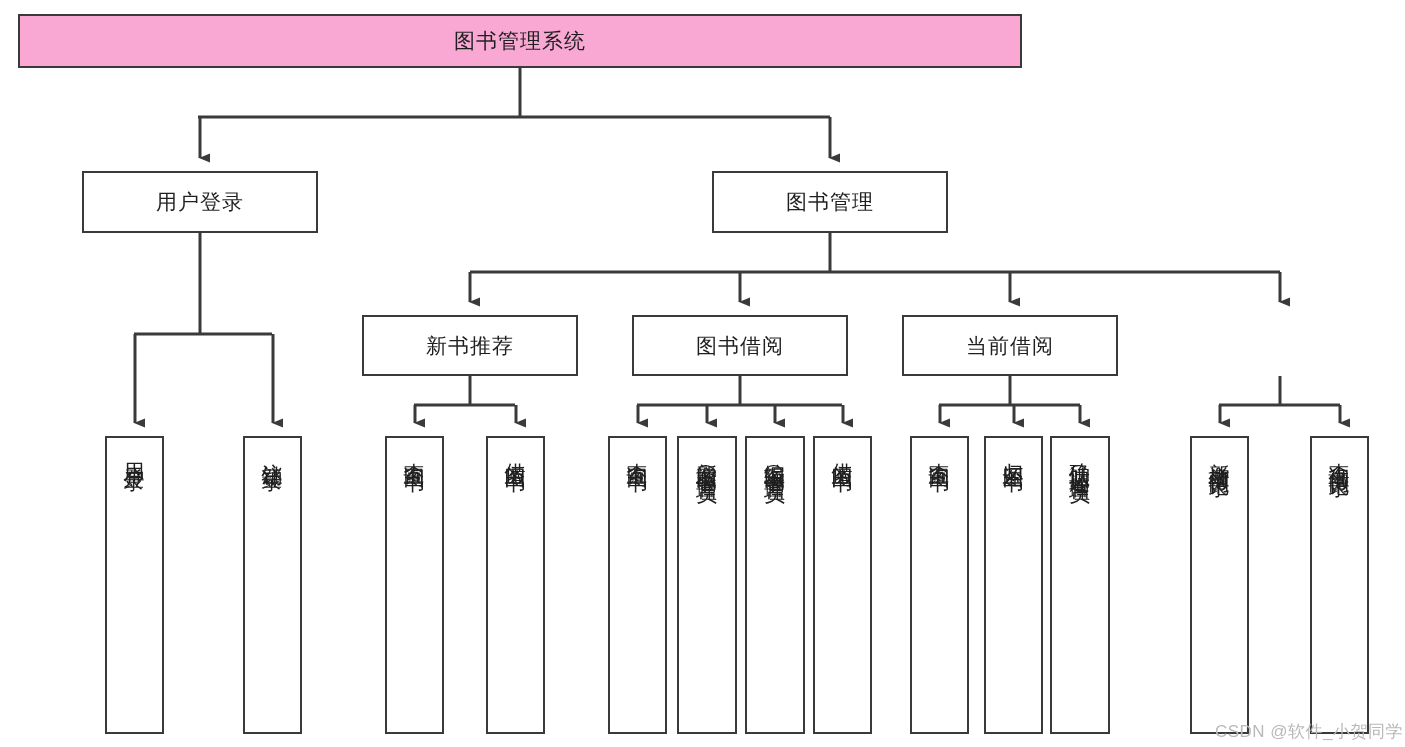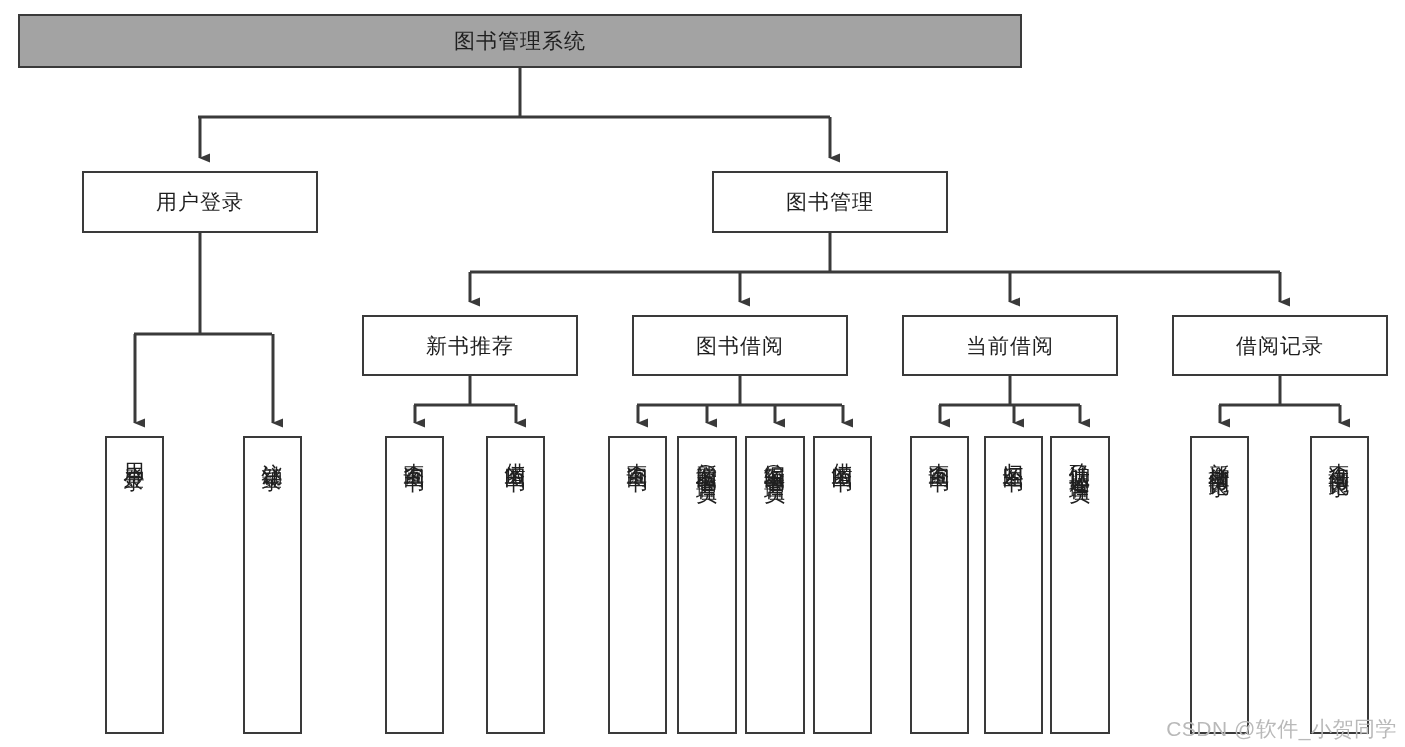--- a/index.html
+++ b/index.html
@@ -50,23 +50,23 @@
   .node.vertical .node-label {
     writing-mode: vertical-rl;
     text-orientation: upright;
     font-size: 21px;
     letter-spacing: 3px;
     line-height: 1;
     white-space: nowrap;
   }
   #watermark {
     position: absolute;
-    right: 8px;
+    right: 2px;
     bottom: 4px;
-    font-size: 21px;
+    font-size: 17px;
     color: #b9b9b9;
     letter-spacing: 0.5px;
     z-index: 5;
     white-space: nowrap;
     font-family: "Liberation Sans", "DejaVu Sans", sans-serif;
   }
 </style>
 </head>
 <body>
 
@@ -108,42 +108,39 @@
         <path d="M775,405 L775,423" marker-end="url(#arrowhead)"></path>
         <path d="M843,405 L843,423" marker-end="url(#arrowhead)"></path>
         <path d="M940,405 L940,423" marker-end="url(#arrowhead)"></path>
         <path d="M1014,405 L1014,423" marker-end="url(#arrowhead)"></path>
         <path d="M1080,405 L1080,423" marker-end="url(#arrowhead)"></path>
         <path d="M1220,405 L1220,423" marker-end="url(#arrowhead)"></path>
         <path d="M1340,405 L1340,423" marker-end="url(#arrowhead)"></path>
       </g>
   </svg>
 
-  <div class="node" style="left: 18px; top: 14px; width: 1004px; height: 54px; border-color: rgb(58, 58, 58); background: #a3a3a3; align-items: center;">
+  <div class="node" style="left: 18px; top: 14px; width: 1004px; height: 54px; border-color: rgb(58, 58, 58); background: #f9a8d4; align-items: center;">
     <span class="node-label">图书管理系统</span>
   </div>
 
   <div class="node" style="left: 82px; top: 171px; width: 236px; height: 62px; border-color: rgb(58, 58, 58); background: rgb(255, 255, 255);">
     <span class="node-label">用户登录</span>
   </div>
   <div class="node" style="left: 362px; top: 315px; width: 216px; height: 61px; border-color: rgb(58, 58, 58); background: rgb(255, 255, 255);">
     <span class="node-label">新书推荐</span>
   </div>
 
   <div class="node" style="left: 712px; top: 171px; width: 236px; height: 62px; border-color: rgb(58, 58, 58); background: rgb(255, 255, 255);">
     <span class="node-label">图书管理</span>
   </div>
   <div class="node" style="left: 902px; top: 315px; width: 216px; height: 61px; border-color: rgb(58, 58, 58); background: rgb(255, 255, 255);">
     <span class="node-label">当前借阅</span>
   </div>
   <div class="node" style="left: 632px; top: 315px; width: 216px; height: 61px; border-color: rgb(58, 58, 58); background: rgb(255, 255, 255);">
     <span class="node-label">图书借阅</span>
-  </div>
-  <div class="node" style="left: 1172px; top: 315px; width: 216px; height: 61px; border-color: rgb(58, 58, 58); background: rgb(255, 255, 255);">
-    <span class="node-label">借阅记录</span>
   </div>
 
   <div class="node vertical" style="left: 105px; top: 436px; width: 59px; height: 298px; border-color: rgb(58, 58, 58); background: rgb(255, 255, 255);">
     <span class="node-label">用户登录</span>
   </div>
   <div class="node vertical" style="left: 243px; top: 436px; width: 59px; height: 298px; border-color: rgb(58, 58, 58); background: rgb(255, 255, 255);">
     <span class="node-label">注销登录</span>
   </div>
 
   <div class="node vertical" style="left: 385px; top: 436px; width: 59px; height: 298px; border-color: rgb(58, 58, 58); background: rgb(255, 255, 255);">

